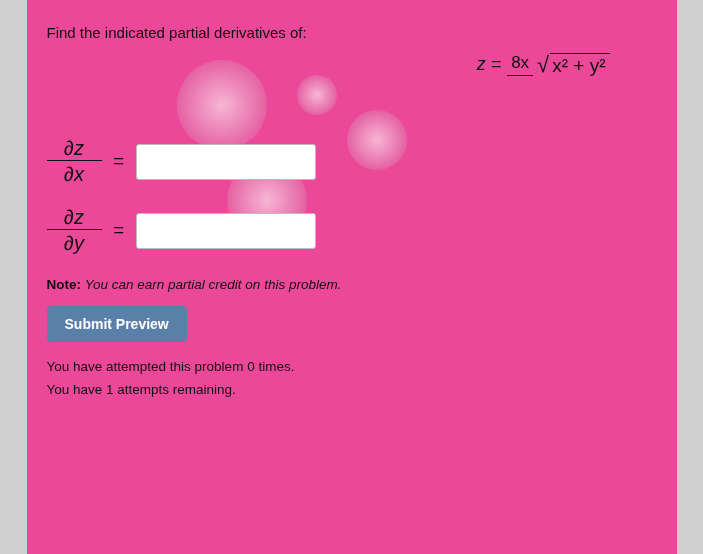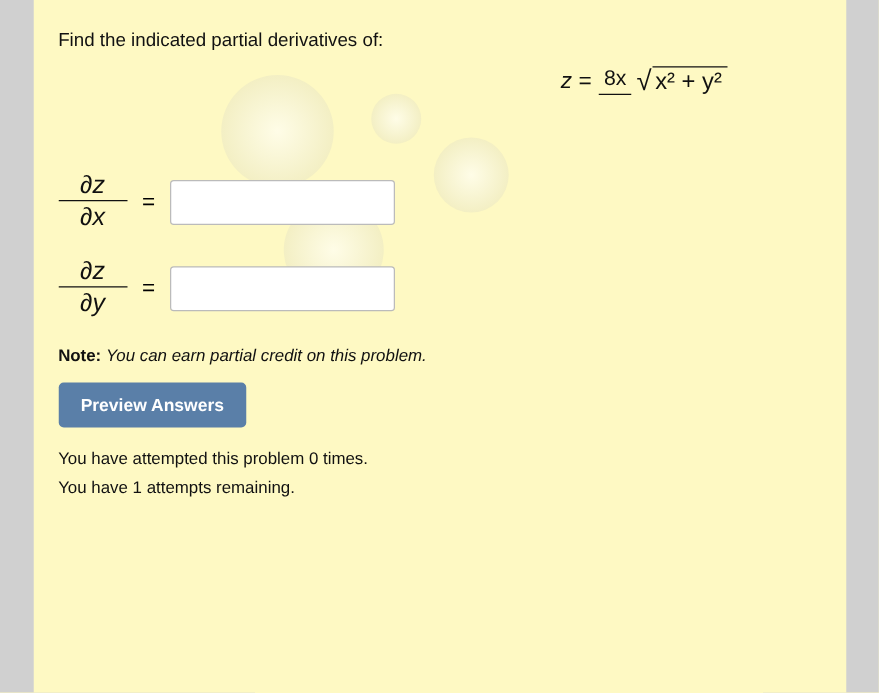--- a/index.html
+++ b/index.html
@@ -8,24 +8,24 @@
       background: #d0d0d0;
       font-family: Arial, sans-serif;
       width: 703px;
       min-height: 554px;
       display: flex;
       align-items: flex-start;
       justify-content: center;
     }
 
     .container {
-      background: #fef9c3;
+      background: #ec4899;
       width: 650px;
       min-height: 554px;
-      padding: 24px 31px 20px 20px;
+      padding: 24px 3px 20px 20px;
       position: relative;
     }
 
     .instruction {
       font-size: 15px;
       color: #111;
       margin-bottom: 20px;
     }
 
     .formula-area {
@@ -269,21 +269,21 @@
       <input class="answer-input" type="text" placeholder="" style="">
     </div>
 
   </div>
 
   <p class="note">
     <strong>Note:</strong> <em>You can earn partial credit on this problem.</em>
   </p>
 
   <div class="buttons-row">
-    <button class="btn-submit">Preview Answers</button>
+    <button class="btn-submit">Submit Preview</button>
   </div>
 
   <div class="attempt-info">
     <div>You have attempted this problem 0 times.</div>
     <div>You have 1 attempts remaining.</div>
   </div>
 
 </div>
 
 </body></html>

